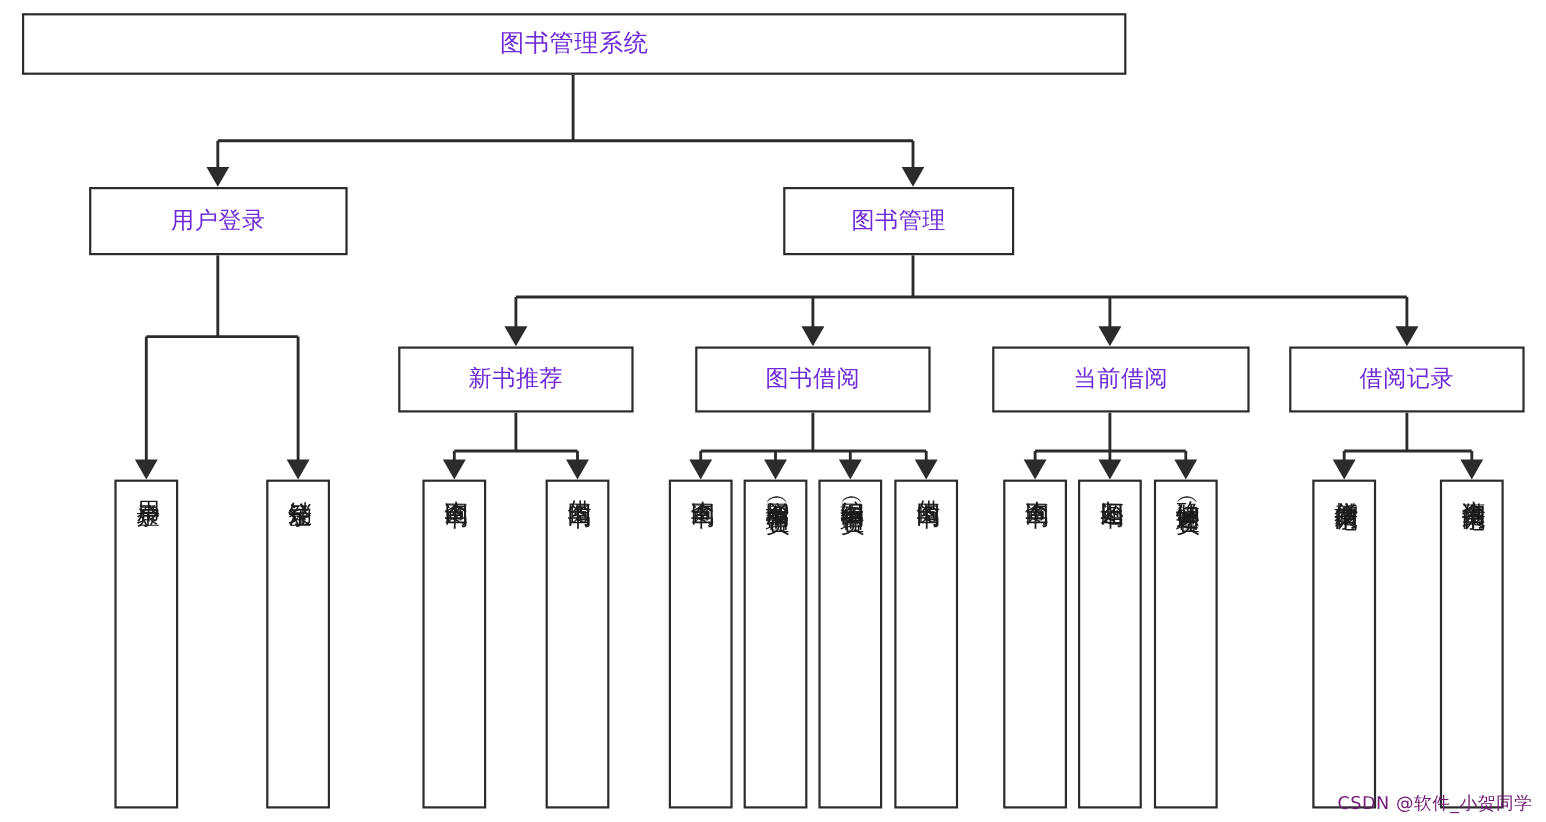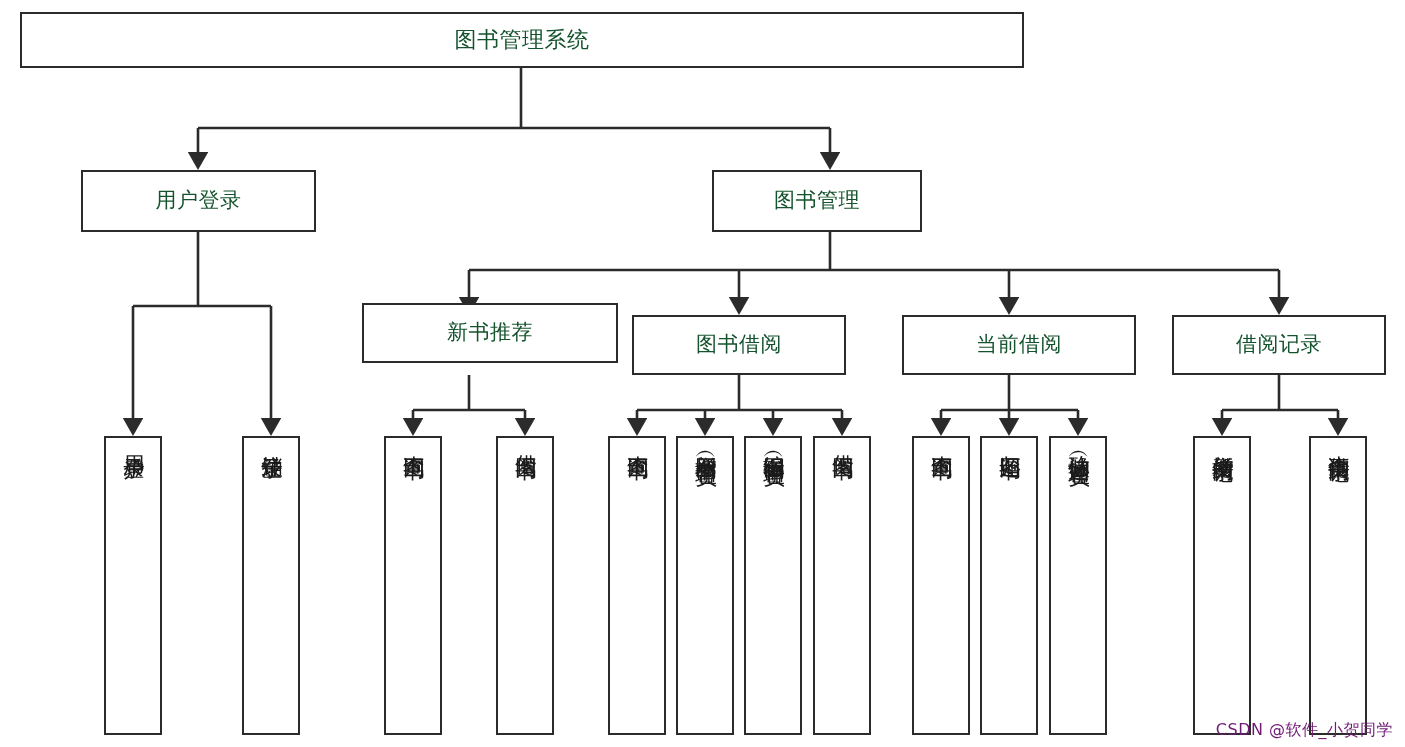--- a/index.html
+++ b/index.html
@@ -34,21 +34,21 @@
     display: flex;
     align-items: center;
     justify-content: center;
     text-align: center;
   }
   .node-h {
     font-size: 21px;
     letter-spacing: 0.5px;
     line-height: 1.1;
     white-space: nowrap;
-    color: #14532d;
+    color: #6d28d9;
   }
   .node-root .node-h { font-size: 22px; }
   .node-leaf {
     align-items: flex-start;
     justify-content: center;
     padding-top: 0px;
   }
   .node-v {
     writing-mode: vertical-rl;
     text-orientation: upright;
@@ -129,21 +129,21 @@
   </div>
 
   <div class="node" style="left:81px; top:170px; width:235px; height:62px;">
     <span class="node-h">用户登录</span>
   </div>
 
   <div class="node" style="left:712px; top:170px; width:210px; height:62px;text-align:center;">
     <span class="node-h">图书管理</span>
   </div>
 
-  <div class="node" style="left:362px; top:303px; width:256px; height:60px;">
+  <div class="node" style="left:362px; top:315px; width:214px; height:60px;">
     <span class="node-h">新书推荐</span>
   </div>
 
   <div class="node" style="left:632px; top:315px; width:214px; height:60px;">
     <span class="node-h">图书借阅</span>
   </div>
 
   <div class="node" style="left:902px; top:315px; width:234px; height:60px;">
     <span class="node-h">当前借阅</span>
   </div>

